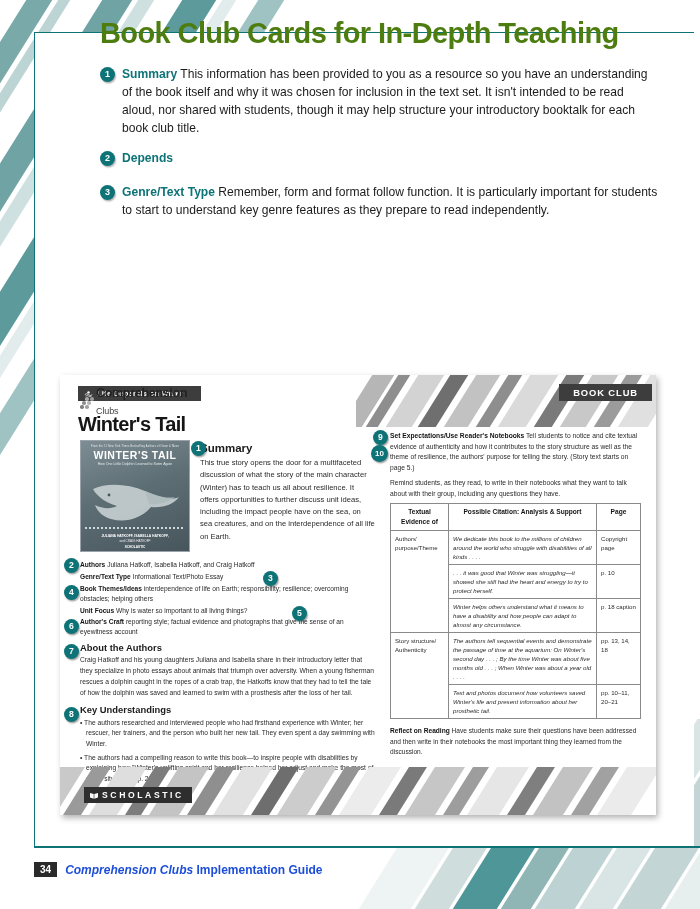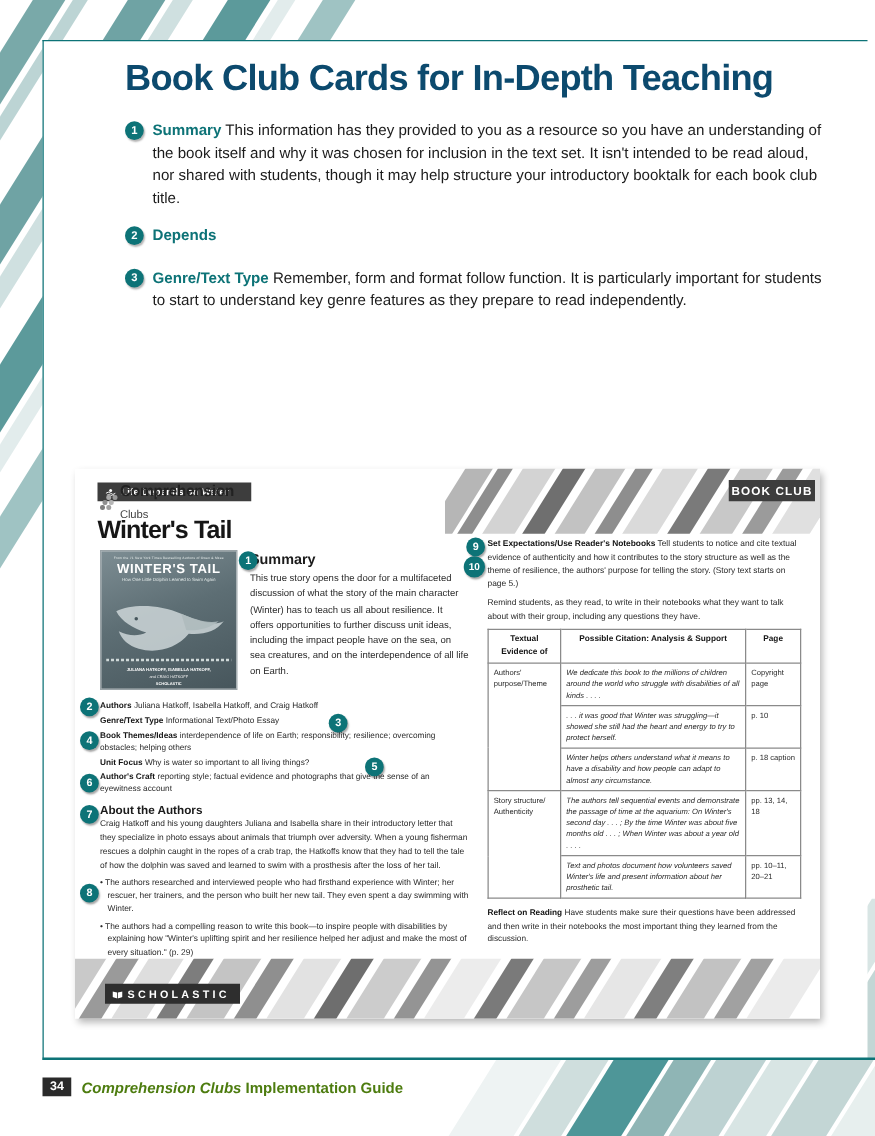--- a/index.html
+++ b/index.html
@@ -51,24 +51,23 @@
   
   .content {
     position:absolute;
     left:100px; top:18px;
     width:560px;
   }
   h1.page-title {
     font-size:29px;
     font-weight:bold;
     letter-spacing:-0.6px;
-    color:#0c4a6e;
+    color:#4d7c0f;
     line-height:1.08;
     margin-bottom:17px;
-    margin-top:30px;
   }
   .subtitle {
     font-style:italic;
     font-weight:bold;
     font-size:13.2px;
     color:#0d7377;
     line-height:1.42;
     margin-bottom:20px;
     max-width:420px;
   }
@@ -142,21 +141,21 @@
   }
   .tag-bookclub {
     position:absolute;
     right:4px; top:9px;
     height:17px;
     background:#3d3d3d;
     color:#ffffff;
     font-size:9.4px;
     font-weight:bold;
     letter-spacing:.9px;
-    padding:0 2px;
+    padding:0 14px;
     display:flex; align-items:center;
   }
 
   .logo-wrap { position:absolute; left:20px; top:12px; }
   .logo-dots { display:inline-block; vertical-align:top; margin-right:1px; }
   .logo-dots .row { height:4px; }
   .logo-dots i {
     display:inline-block; width:3.6px; height:3.6px; border-radius:50%;
     background:#8d8d8d; margin-right:1.4px;
   }
@@ -246,21 +245,21 @@
 
   
   .footer {
     position:absolute; left:34px; top:862px;
     display:flex; align-items:center; gap:8px;
   }
   .pagenum {
     background:#2a2a2a; color:#fff; font-size:10px; font-weight:bold;
     padding:2px 6px;
   }
-  .foot-txt { font-size:12px; font-weight:bold; color:#4d7c0f; }
+  .foot-txt { font-size:12px; font-weight:bold; color:#1d4ed8; }
   .foot-txt i { font-style:italic; }
 </style>
 </head>
 <body>
 
 <div class="stripes-tl">
   <div class="stripe" style="left:120px;width:26px;background:#79a9a9;"></div>
   <div class="stripe" style="left:152px;width:12px;background:#bcd4d4;"></div>
   <div class="stripe" style="left:196px;width:30px;background:#6fa3a4;"></div>
   <div class="stripe" style="left:232px;width:16px;background:#cfe0e0;"></div>
@@ -285,21 +284,21 @@
 
 <div class="content">
 
   <h1 class="page-title">Book Club Cards for In-Depth Teaching</h1>
 
 
 
   <div class="num-item">
     <span class="badge">1</span>
     <span class="lbl">Summary</span>
-    <span>This information has they provided to you as a resource so you have an understanding of the book itself and why it was chosen for inclusion in the text set. It isn't intended to be read aloud, nor shared with students, though it may help structure your introductory booktalk for each book club title.</span>
+    <span>This information has been provided to you as a resource so you have an understanding of the book itself and why it was chosen for inclusion in the text set. It isn't intended to be read aloud, nor shared with students, though it may help structure your introductory booktalk for each book club title.</span>
   </div>
 
   <div class="num-item" style="margin-bottom:16px;">
     <span class="badge">2</span>
     <span class="lbl">Depends</span>
   </div>
 
   <div class="num-item">
     <span class="badge">3</span>
     <span class="lbl">Genre/Text Type</span>
@@ -387,20 +386,21 @@
       <span>Why is water so important to all living things?</span>
     </div>
     <div class="meta-line">
       <b>Author's Craft</b>
       <span>reporting style; factual evidence and photographs that give the sense of an eyewitness account</span>
     </div>
 
     <div class="sec-h">About the Authors</div>
     <div class="sec-p">Craig Hatkoff and his young daughters Juliana and Isabella share in their introductory letter that they specialize in photo essays about animals that triumph over adversity. When a young fisherman rescues a dolphin caught in the ropes of a crab trap, the Hatkoffs know that they had to tell the tale of how the dolphin was saved and learned to swim with a prosthesis after the loss of her tail.</div>
 
+    <div class="sec-h">Key Understandings</div>
     <div class="bul">• The authors researched and interviewed people who had firsthand experience with Winter; her rescuer, her trainers, and the person who built her new tail. They even spent a day swimming with Winter.</div>
     <div class="bul">• The authors had a compelling reason to write this book—to inspire people with disabilities by explaining how "Winter's uplifting spirit and her resilience helped her adjust and make the most of every situation." (p. 29)</div>
   </div>
 
   <div class="right-col">
     <div class="rc-p">
       <b>Set Expectations/Use Reader's Notebooks</b>
       <span>Tell students to notice and cite textual evidence of authenticity and how it contributes to the story structure as well as the theme of resilience, the authors' purpose for telling the story. (Story text starts on page 5.)</span>
     </div>
     <div class="rc-p">Remind students, as they read, to write in their notebooks what they want to talk about with their group, including any questions they have.</div>

